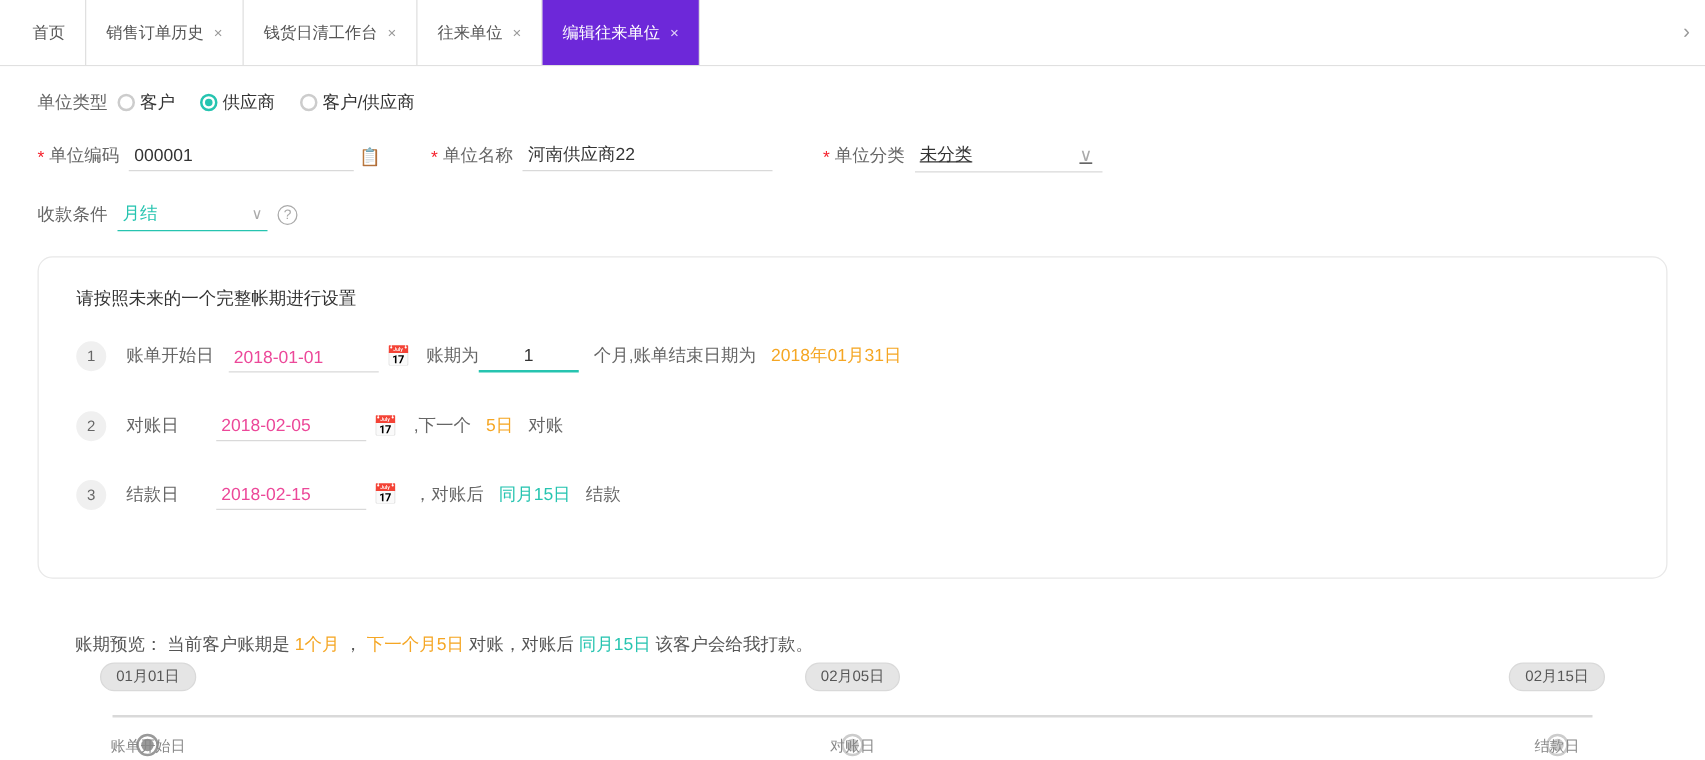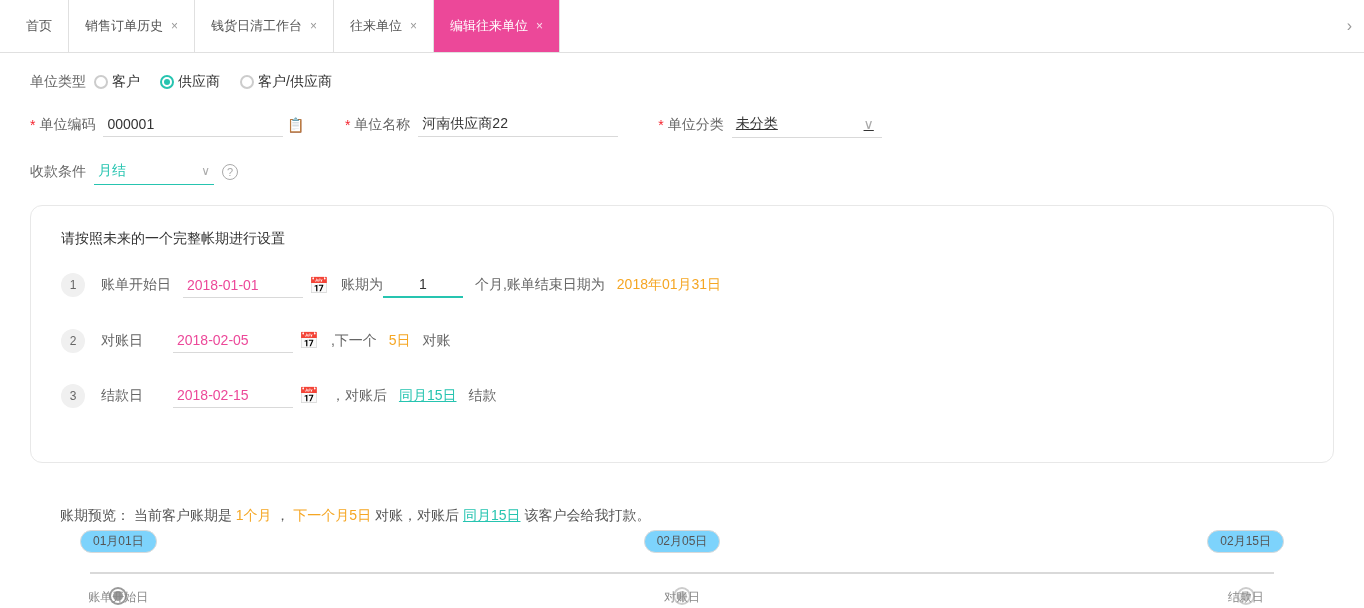--- a/index.html
+++ b/index.html
@@ -20,21 +20,21 @@
       padding: 0 16px;
       height: 100%;
       cursor: pointer;
       font-size: 13px;
       color: #555;
       border-right: 1px solid #e0e0e0;
       white-space: nowrap;
       position: relative;
     }
     .tab-item.active {
-      background: #ec4899;
+      background: #6d28d9;
       color: #fff;
     }
     .tab-close {
       margin-left: 8px;
       font-size: 12px;
       color: #999;
       cursor: pointer;
     }
     .tab-item.active .tab-close { color: rgba(255,255,255,0.8); }
     .tab-bar-arrow {
@@ -236,21 +236,21 @@
       margin-left: 6px;
       cursor: pointer;
       font-size: 16px;
     }
     .row-desc {
       color: #666;
       margin-left: 12px;
       font-size: 14px;
     }
     .highlight-orange { color: #f5a623; }
-    .highlight-teal { color: #26c4b0; text-decoration: underline; }
+    .highlight-teal { color: #26c4b0; }
     .period-input {
       border: none;
       border-bottom: 2px solid #26c4b0;
       outline: none;
       padding: 4px;
       font-size: 14px;
       color: #333;
       width: 80px;
       text-align: center;
     }
@@ -293,21 +293,21 @@
       border-radius: 50%;
       background: #ccc;
       border: 2px solid #fff;
       box-shadow: 0 0 0 2px #ccc;
     }
     .point-circle.first {
       background: #999;
       box-shadow: 0 0 0 2px #999;
     }
     .point-date {
-      background: #7dd3fc;
+      background: #e5e5e5;
       border: 1px solid #d9d9d9;
       border-radius: 20px;
       padding: 2px 12px;
       font-size: 12px;
       color: #555;
       white-space: nowrap;
       position: relative;
       top: -28px;
     }
     .point-desc {

